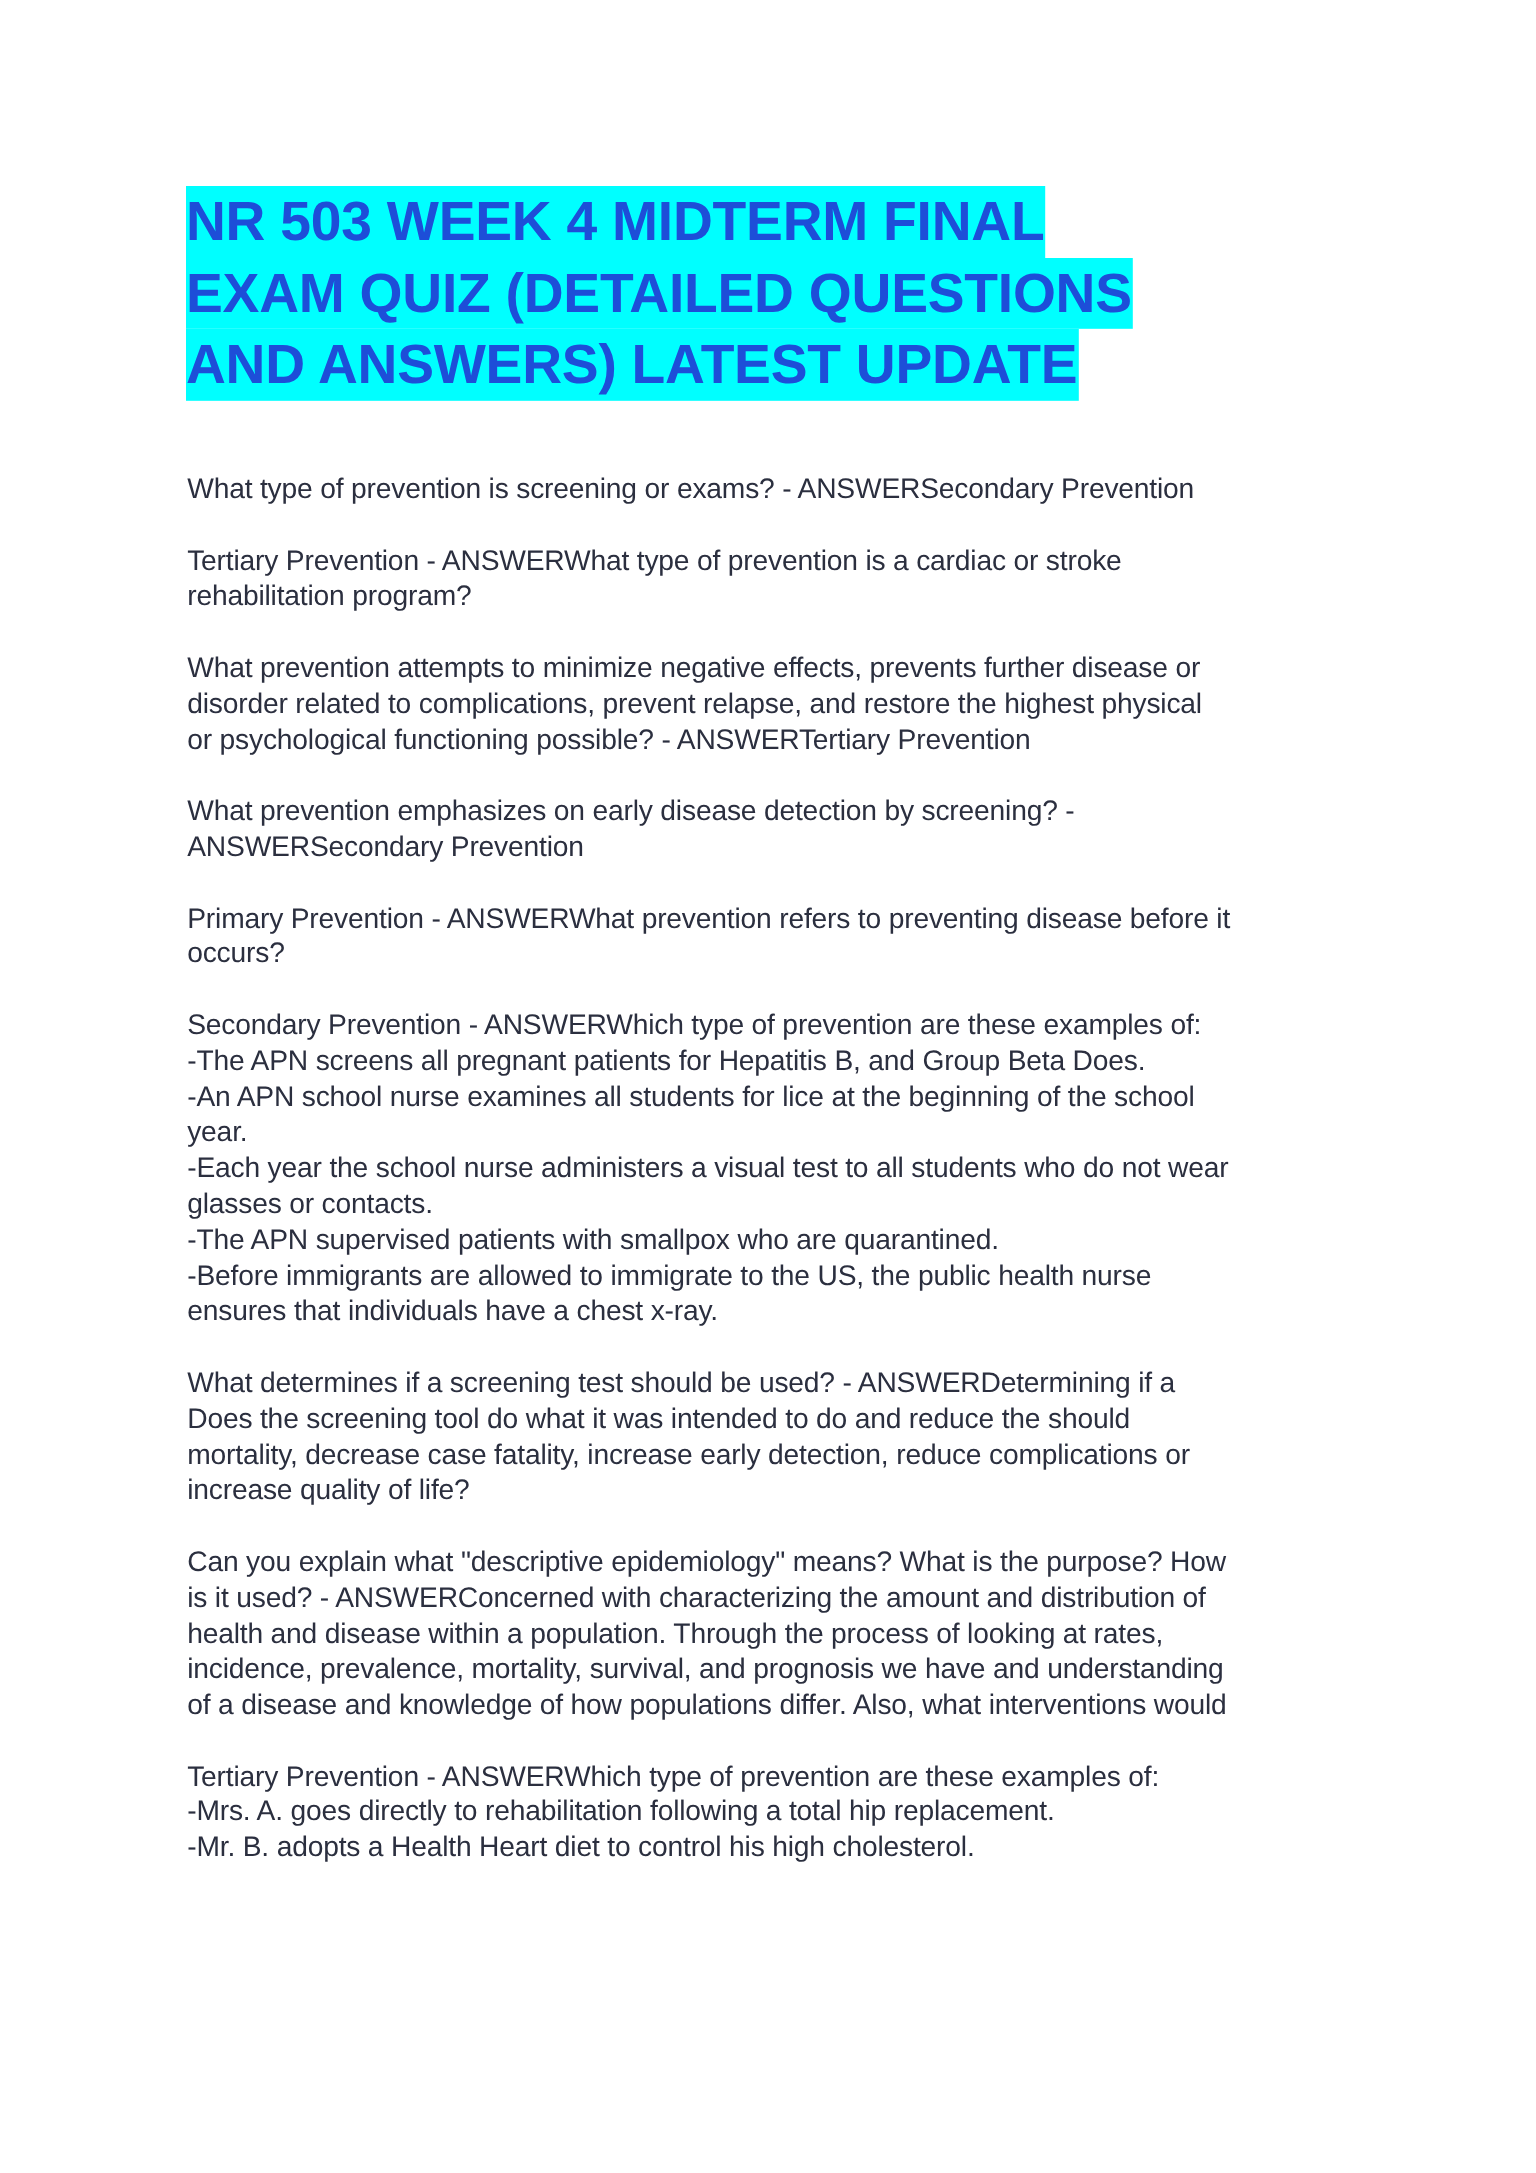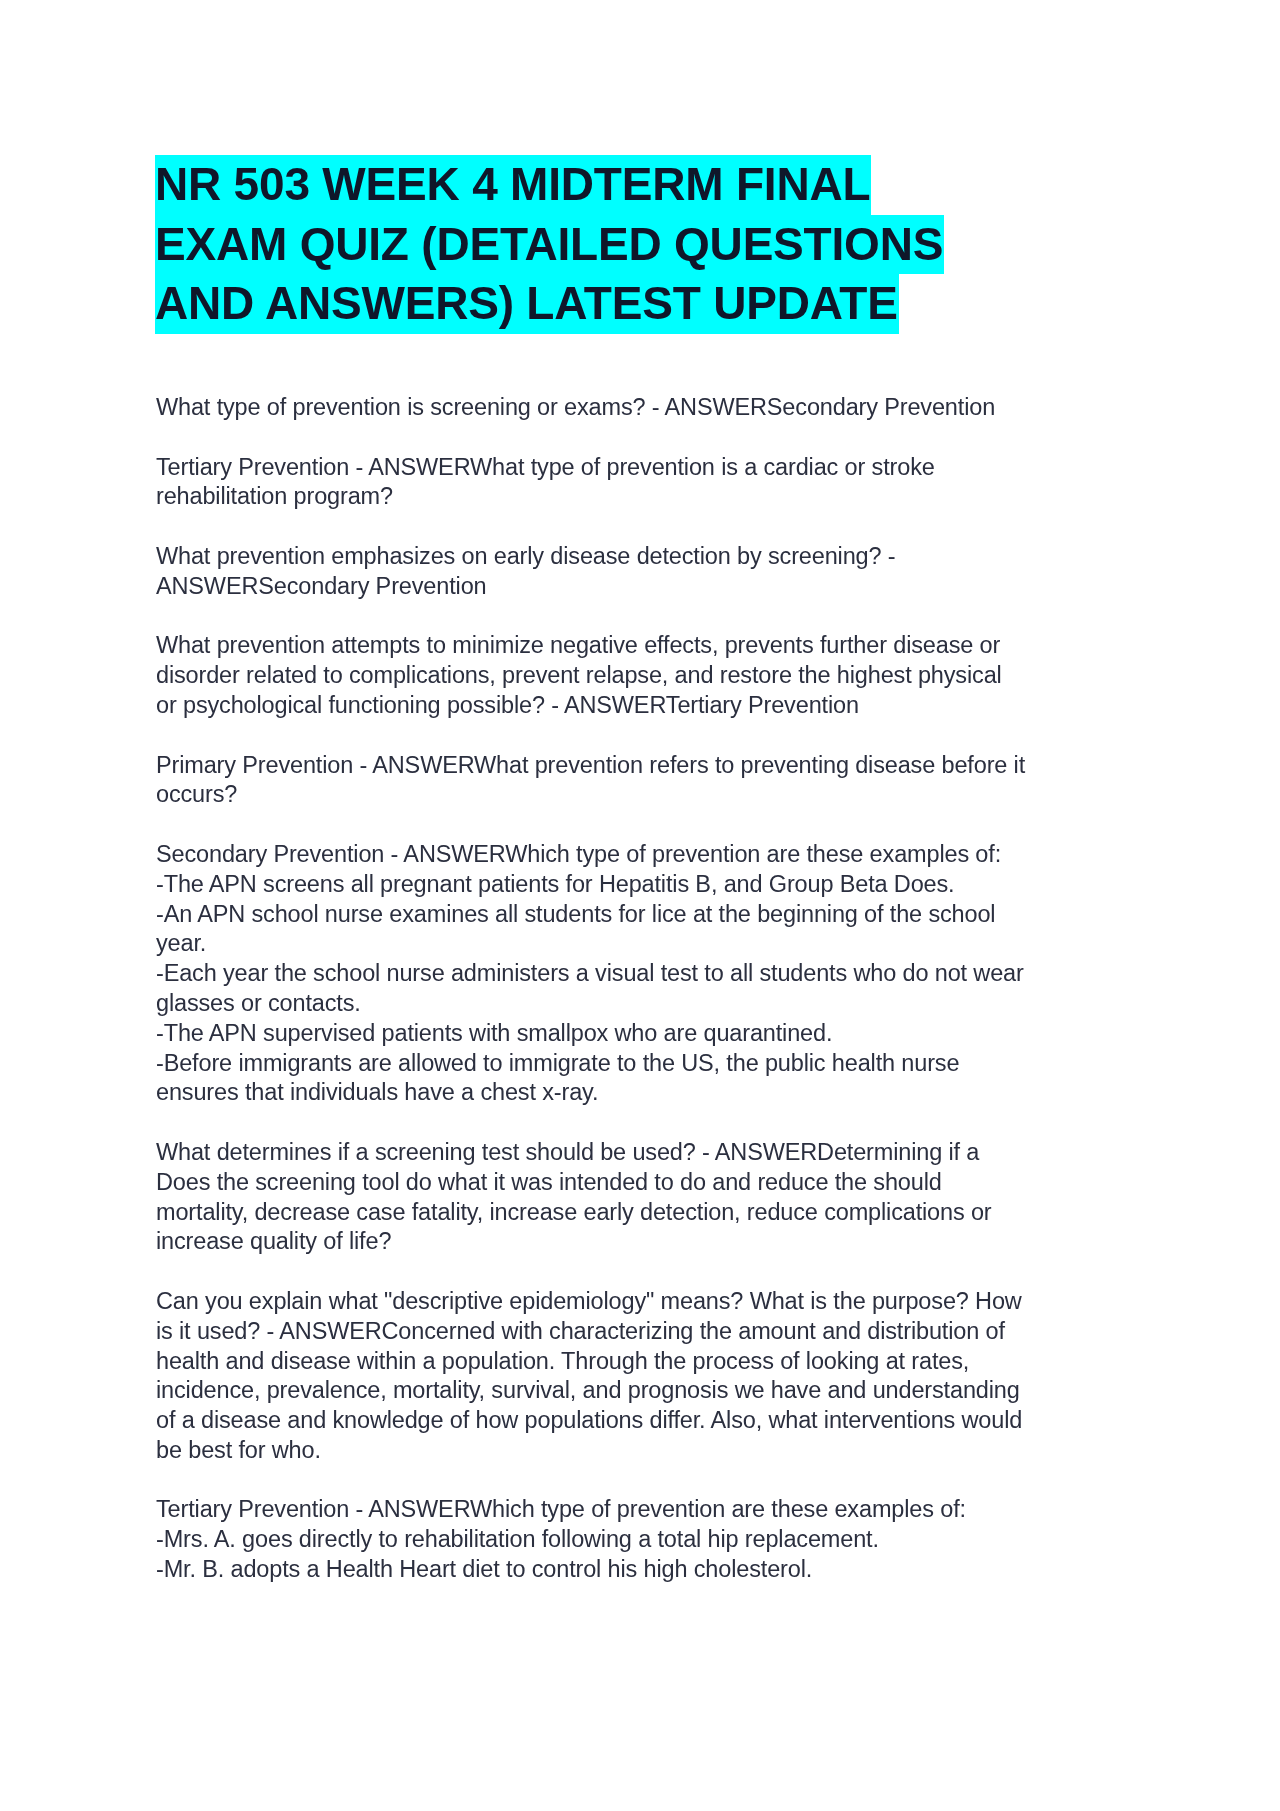--- a/index.html
+++ b/index.html
@@ -1,21 +1,21 @@
 <!DOCTYPE html>
 <html><head>
 <meta charset="utf-8">
 <style>
   html, body { margin: 0; padding: 0; background: #ffffff; }
   body { width: 1280px; height: 1811px; position: relative; overflow: hidden;
          font-family: "Liberation Sans", sans-serif; color: #2b2f3f; }
   .page { position: absolute; left: 0; top: 0; width: 1280px; height: 1811px; background: #fff; }
   .title { position: absolute; left: 155px; top: 155px; margin: 0;
            font-family: "Liberation Sans", sans-serif; font-weight: bold;
-           font-size: 46px; line-height: 59.5px; color: #0f172a; }
+           font-size: 46px; line-height: 59.5px; color: #1d4ed8; }
   .title .tline { display: block; height: 59.5px; }
   .title .tline span { background: #00ffff; display: inline-block; padding: 0 1px 0 0; white-space: nowrap; letter-spacing: -0.2px; }
   .body { position: absolute; left: 156px; top: 393px; width: 980px;
           font-size: 23.5px; line-height: 29.8px; }
   .para { margin: 0 0 29.8px 0; }
   .line { display: block; white-space: nowrap; height: 29.8px; letter-spacing: -0.15px; }
 </style>
 </head>
 <body>
 
@@ -28,27 +28,27 @@
 
   <div class="body" id="doc-body">
       <p class="para">
         <span class="line">What type of prevention is screening or exams? - ANSWERSecondary Prevention</span>
       </p>
       <p class="para">
         <span class="line">Tertiary Prevention - ANSWERWhat type of prevention is a cardiac or stroke</span>
         <span class="line">rehabilitation program?</span>
       </p>
       <p class="para">
-        <span class="line">What prevention emphasizes on early disease detection by screening? -</span>
-        <span class="line">ANSWERSecondary Prevention</span>
-      </p>
-      <p class="para">
         <span class="line">What prevention attempts to minimize negative effects, prevents further disease or</span>
         <span class="line">disorder related to complications, prevent relapse, and restore the highest physical</span>
         <span class="line">or psychological functioning possible? - ANSWERTertiary Prevention</span>
+      </p>
+      <p class="para">
+        <span class="line">What prevention emphasizes on early disease detection by screening? -</span>
+        <span class="line">ANSWERSecondary Prevention</span>
       </p>
       <p class="para">
         <span class="line">Primary Prevention - ANSWERWhat prevention refers to preventing disease before it</span>
         <span class="line">occurs?</span>
       </p>
       <p class="para">
         <span class="line">Secondary Prevention - ANSWERWhich type of prevention are these examples of:</span>
         <span class="line">-The APN screens all pregnant patients for Hepatitis B, and Group Beta Does.</span>
         <span class="line">-An APN school nurse examines all students for lice at the beginning of the school</span>
         <span class="line">year.</span>
@@ -63,21 +63,20 @@
         <span class="line">Does the screening tool do what it was intended to do and reduce the should</span>
         <span class="line">mortality, decrease case fatality, increase early detection, reduce complications or</span>
         <span class="line">increase quality of life?</span>
       </p>
       <p class="para">
         <span class="line">Can you explain what "descriptive epidemiology" means? What is the purpose? How</span>
         <span class="line">is it used? - ANSWERConcerned with characterizing the amount and distribution of</span>
         <span class="line">health and disease within a population. Through the process of looking at rates,</span>
         <span class="line">incidence, prevalence, mortality, survival, and prognosis we have and understanding</span>
         <span class="line">of a disease and knowledge of how populations differ. Also, what interventions would</span>
-        <span class="line">be best for who.</span>
       </p>
       <p class="para">
         <span class="line">Tertiary Prevention - ANSWERWhich type of prevention are these examples of:</span>
         <span class="line">-Mrs. A. goes directly to rehabilitation following a total hip replacement.</span>
         <span class="line">-Mr. B. adopts a Health Heart diet to control his high cholesterol.</span>
       </p>
     </div>
 </div>
 
 </body></html>

